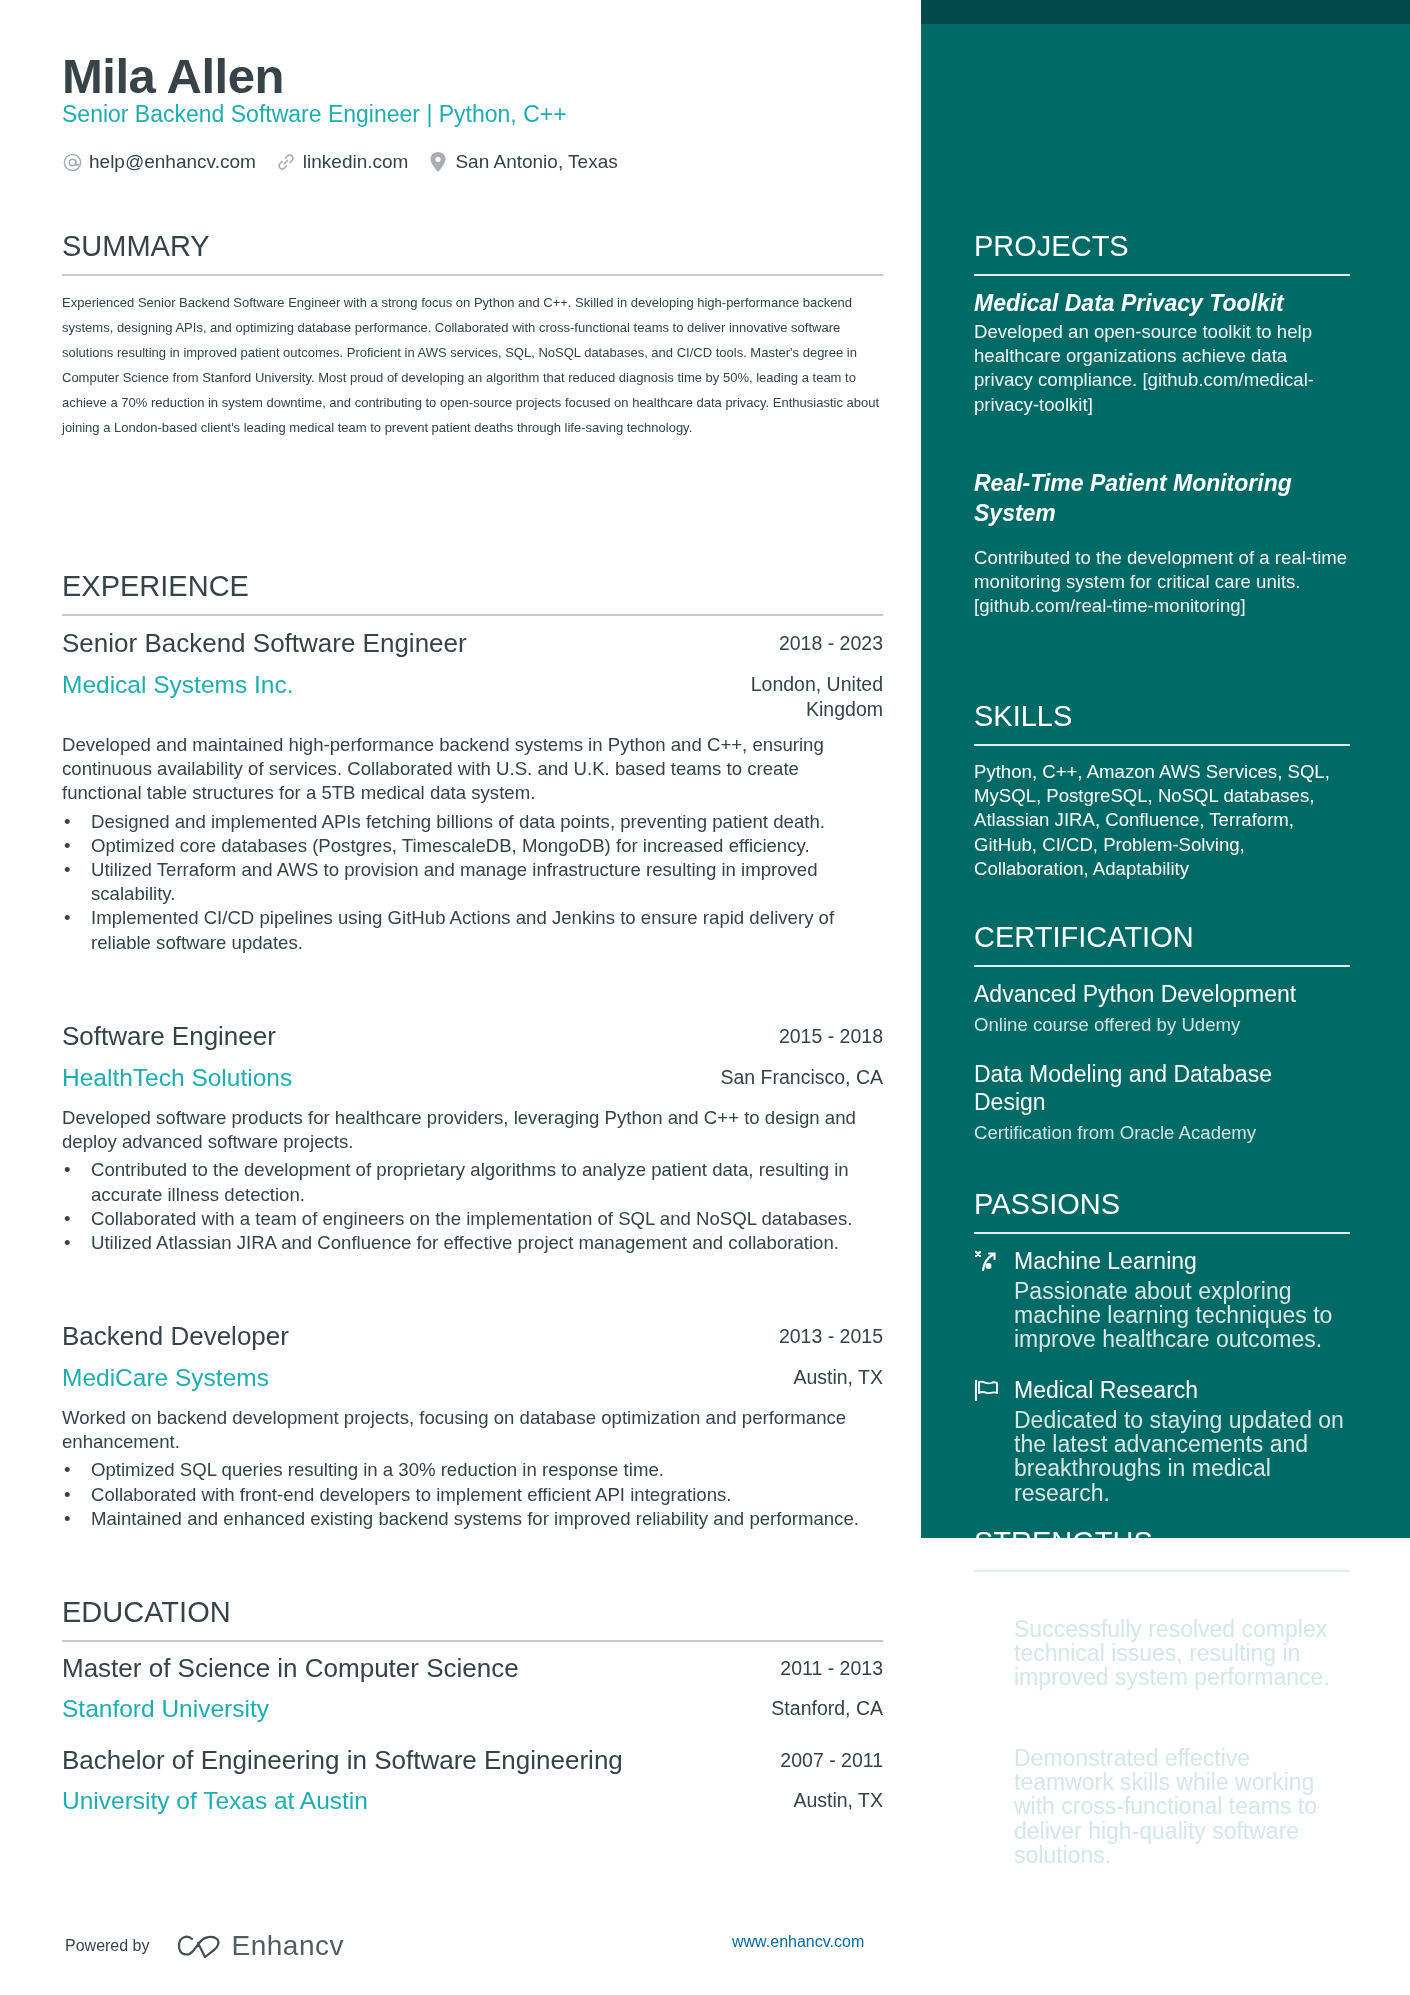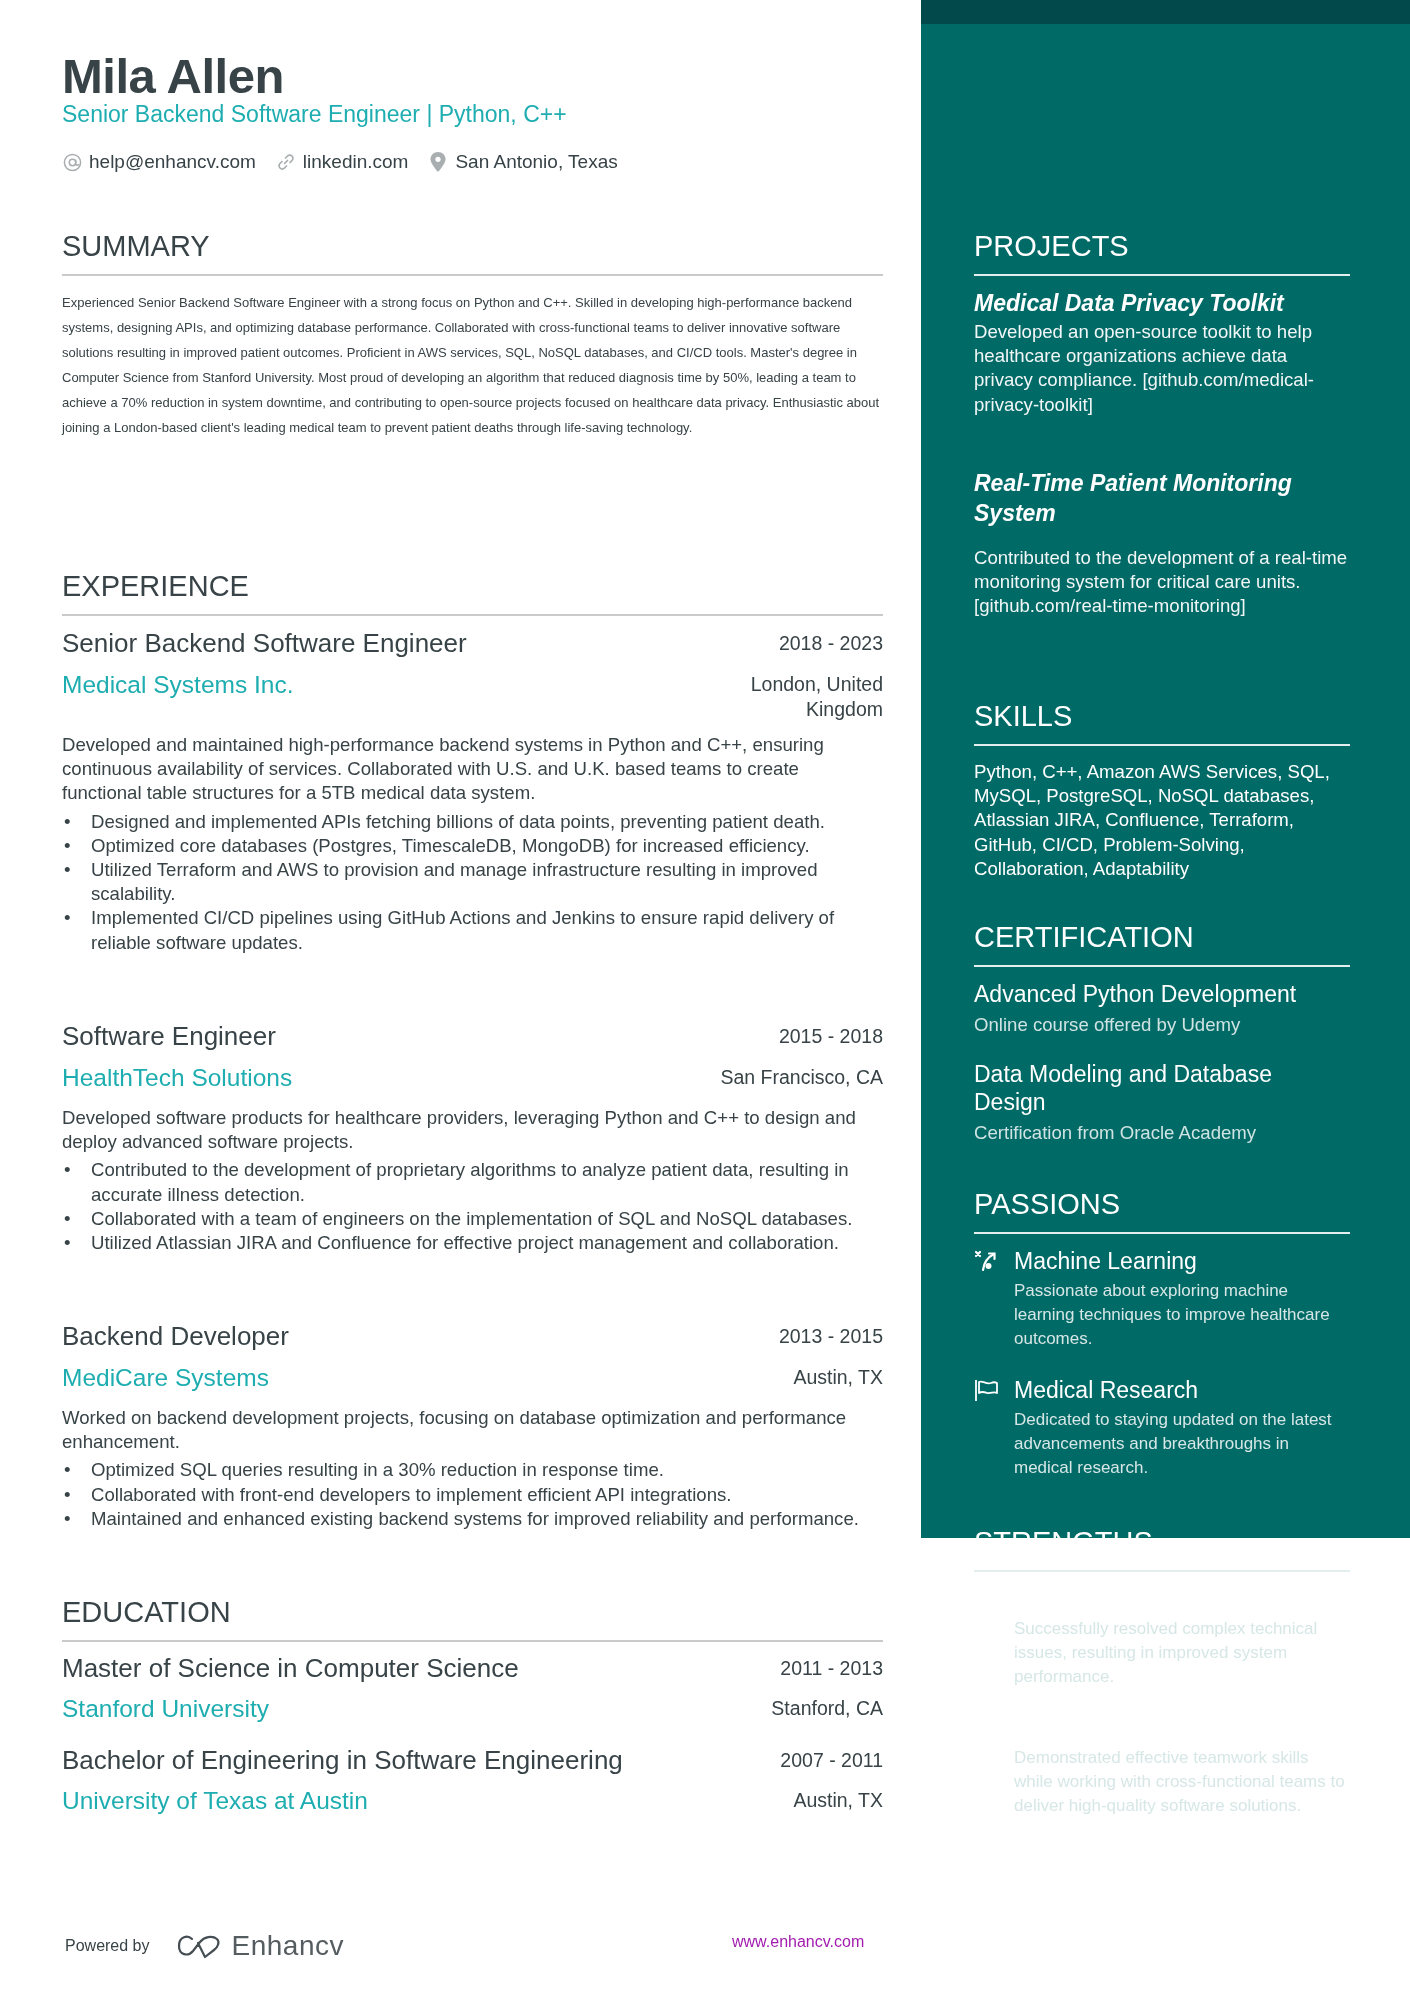--- a/index.html
+++ b/index.html
@@ -24,37 +24,37 @@
   .meta { font-size: 19.5px; color: #384347; text-align: right; line-height: 25px; }
   .desc { position: absolute; left: 0; width: 821px; font-size: 18.6px; line-height: 24.2px; color: #384347; }
   .bullets { list-style: none; }
   .bullets li { position: relative; padding-left: 29px; }
   .bullets li::before { content: "•"; position: absolute; left: 2px; top: 0; }
 
   .footer-left { position: absolute; left: 65px; top: 1930px; display: flex; align-items: center; font-size: 16px; color: #384347; }
   .footer-left .pw { margin-right: 26px; }
   .logo { display: flex; align-items: center; font-size: 28px; color: #555d61; letter-spacing: 0.5px; }
   .logo svg { margin-right: 10px; }
-  .footer-right { position: absolute; left: 732px; top: 1933px; font-size: 16px; color: #a21caf; }
+  .footer-right { position: absolute; left: 732px; top: 1933px; font-size: 16px; color: #0369a1; }
 
   
   .panel { position: absolute; left: 921px; top: 0; width: 489px; height: 1538px; background: #006a67; }
   .panel .strip { position: absolute; left: 0; top: 0; width: 489px; height: 24px; background: #01494a; }
   .pc { position: absolute; left: 53px; width: 375px; color: #ffffff; }
   .p-title { position: absolute; left: 53px; width: 376px; font-size: 29px; color: #ffffff; text-transform: uppercase; border-bottom: 2px solid #e3eeee; padding-bottom: 10px; line-height: 36px; }
   .proj-name { font-size: 23px; font-weight: bold; line-height: 30px; color: #ffffff; font-style: italic; }
   .proj-desc { font-size: 18.6px; line-height: 24.2px; color: #f1f6f6; }
   .skills { font-size: 18.6px; line-height: 24.2px; color: #ffffff; }
   .cert-name { font-size: 23px; line-height: 28px; color: #ffffff; }
   .cert-sub { font-size: 18.6px; line-height: 24px; color: #cfe3e2; }
   .icon-item { display: flex; }
   .icon-item .ic { width: 40px; flex: 0 0 40px; padding-top: 3px; }
   .icon-item .txt { flex: 1; }
   .ii-title { font-size: 23px; line-height: 30px; color: #ffffff; }
-  .ii-desc { font-size: 17px; line-height: 24.2px; color: #d6e7e6; margin-top: 3px; }
+  .ii-desc { font-size: 23px; line-height: 24.2px; color: #d6e7e6; margin-top: 3px; }
 </style>
 </head>
 <body>
 
 <div class="left">
   <div class="name">Mila Allen</div>
   <div class="headline">Senior Backend Software Engineer | Python, C++</div>
 
   <div class="contacts">
     <div class="contact">

